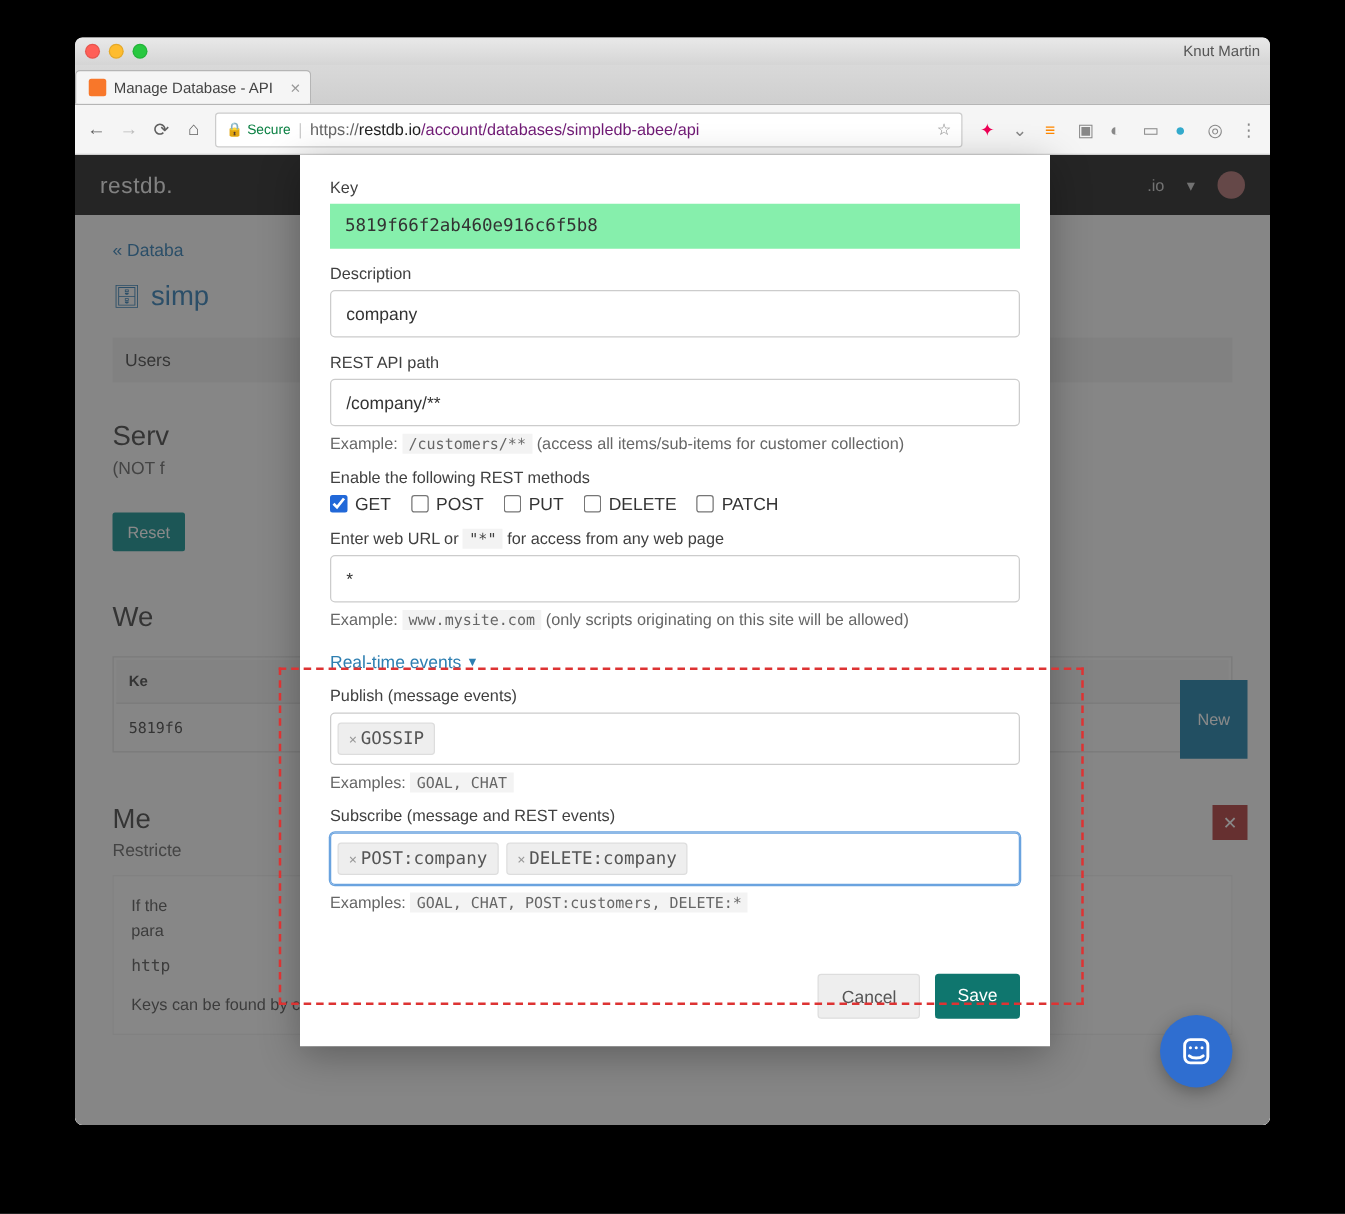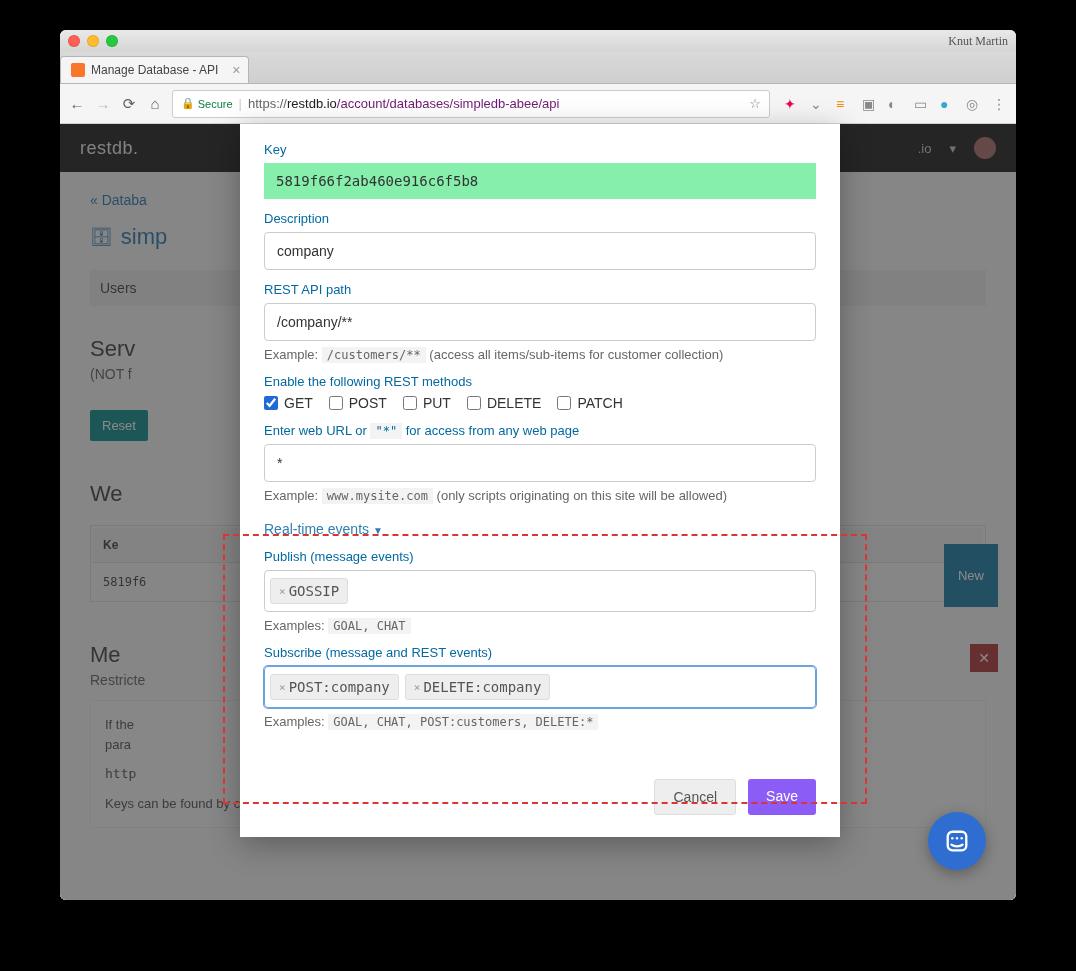--- a/index.html
+++ b/index.html
@@ -29,21 +29,21 @@
     display: flex;
     align-items: center;
     padding: 0 8px;
     gap: 7px;
   }
   .traffic {
     width: 12px; height: 12px; border-radius: 50%;
     box-shadow: inset 0 0 0 1px rgba(0,0,0,.1);
   }
   .red{background:#ff5f57}.yellow{background:#febc2e}.green{background:#28c840}
-  .titlebar .user { margin-left:auto; font-size:12px; color:#555;font-family:Liberation Serif, serif;}
+  .titlebar .user { margin-left:auto; font-size:12px; color:#555;}
   
   .tabstrip {
     height: 32px;
     background: linear-gradient(#d9d9d9,#cfcfcf);
     display:flex; align-items:flex-end; 
     border-bottom:1px solid #b5b5b5;
   }
   .tab {
     background:#f5f5f5;
     border-radius:4px 4px 0 0;
@@ -107,21 +107,21 @@
   .overlay{position:absolute;inset:0;background:rgba(40,40,40,.55)}
   
   .modal{
     position:absolute;
     left:180px; top:0;
     width:600px;
     background:#fff;
     padding:14px 24px 22px;
     box-shadow:0 8px 30px rgba(0,0,0,.3);
   }
-  .m-label{font-size:13px;color:#0369a1;margin-top:12px;margin-bottom:6px}
+  .m-label{font-size:13px;color:#404040;margin-top:12px;margin-bottom:6px}
   .m-key{
     background:#86efac;padding:10px 12px;
     font-family:Menlo,Consolas,monospace;font-size:14px;color:#333;
   }
   .m-input{
     width:100%;border:1px solid #ccc;border-radius:4px;
     padding:10px 12px;font-size:14px;color:#333;outline:none;
   }
   .m-help{font-size:13px;color:#666;margin-top:6px}
   .m-help code{background:#f3f3f3;padding:1px 5px;font-family:Menlo,monospace;font-size:12px}
@@ -136,21 +136,21 @@
   .tagbox.focus{border-color:#6aa3df;box-shadow:0 0 0 1px #6aa3df}
   .tag{
     background:#eee;border:1px solid #ddd;border-radius:3px;
     padding:4px 8px;font-size:14px;font-family:Menlo,monospace;color:#555;display:inline-flex;align-items:center;gap:3px;
   }
   .tag .x{font-size:11px;color:#999}
   .redbox{position:absolute;border:2px dashed #d33;}
   .m-footer{display:flex;justify-content:flex-end;gap:12px;margin-top:50px}
   .btn{padding:9px 18px;border-radius:3px;font-size:14px;cursor:pointer}
   .btn.cancel{background:#eee;color:#555;border:1px solid #ddd}
-  .btn.save{background:#8b5cf6;color:#fff;border:none}
+  .btn.save{background:#0f766e;color:#fff;border:none}
   
   .chatfab{
     position:absolute;right:30px;bottom:30px;width:58px;height:58px;border-radius:50%;
     background:#2f6ed0;display:flex;align-items:center;justify-content:center;
     box-shadow:0 4px 14px rgba(0,0,0,.3);
   }
   .chatfab svg{width:26px;height:26px;fill:#fff}
 </style>
 </head>
 <body>

